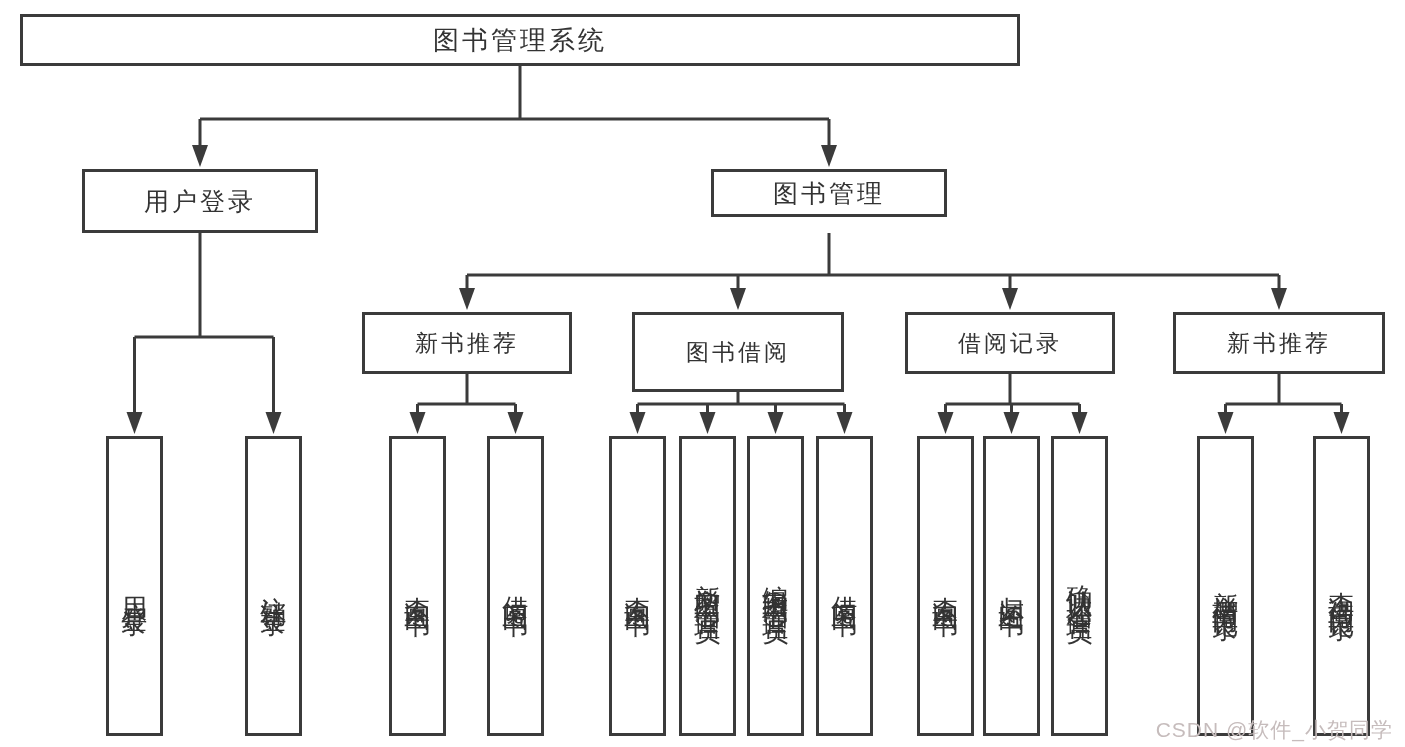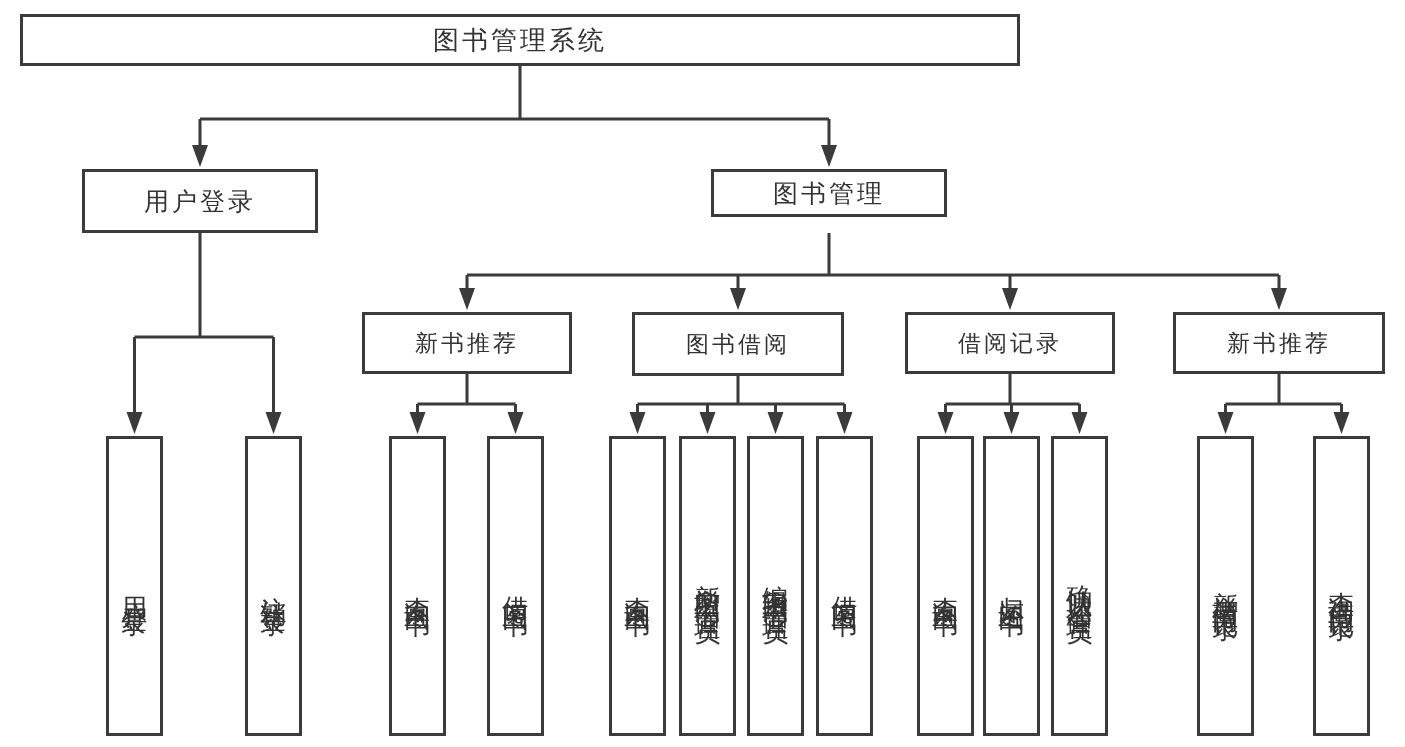--- a/index.html
+++ b/index.html
@@ -119,21 +119,21 @@
   <div class="node hbox lvl2" style="left:82px; top:169px; width:236px; height:64px;">
     <span>用户登录</span>
   </div>
   <div class="node hbox lvl2" style="left:711px; top:169px; width:236px; height:48px;">
     <span>图书管理</span>
   </div>
 
   <div class="node hbox lvl3" style="left:362px; top:312px; width:210px; height:62px;">
     <span>新书推荐</span>
   </div>
-  <div class="node hbox lvl3" style="left:632px; top:312px; width:212px; height:64px;">
+  <div class="node hbox lvl3" style="left:632px; top:312px; width:212px; height:80px;">
     <span>图书借阅</span>
   </div>
   <div class="node hbox lvl3" style="left:905px; top:312px; width:210px; height:62px;">
     <span>借阅记录</span>
   </div>
   <div class="node hbox lvl3" style="left:1173px; top:312px; width:212px; height:62px;">
     <span>新书推荐</span>
   </div>
 
   <div class="node vbox" style="left:106px; top:436px; width:57px; height:300px;">
@@ -173,14 +173,15 @@
     <span>确认归还（管理员）</span>
   </div>
 
   <div class="node vbox" style="left:1197px; top:436px; width:57px; height:300px;">
     <span>新增借阅记录</span>
   </div>
   <div class="node vbox" style="left:1313px; top:436px; width:57px; height:300px;">
     <span>查询借阅记录</span>
   </div>
 
+  <div class="watermark">CSDN @软件_小贺同学</div>
 
 </div>
 
 </body></html>

